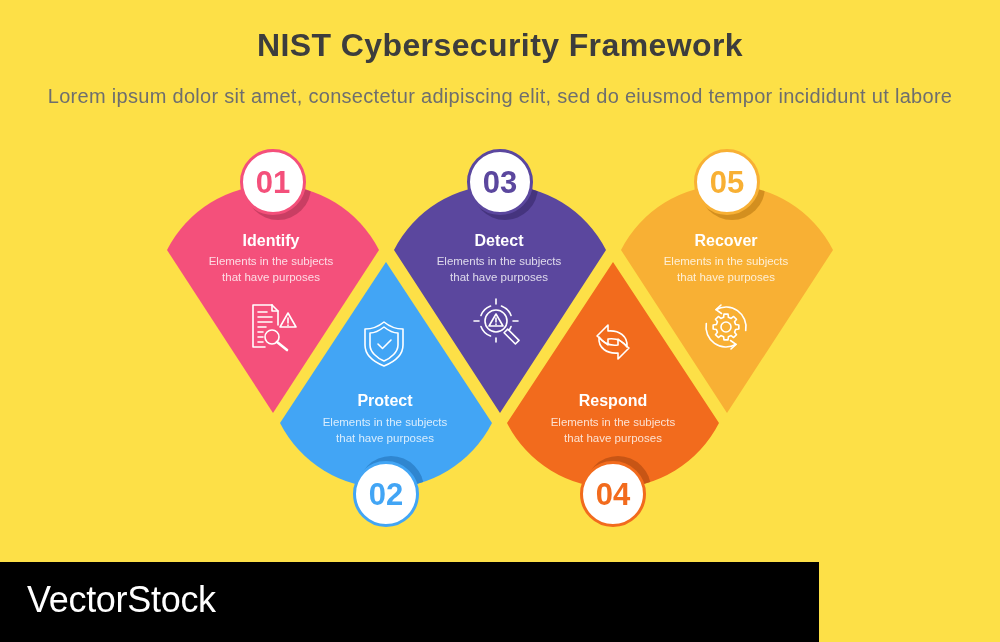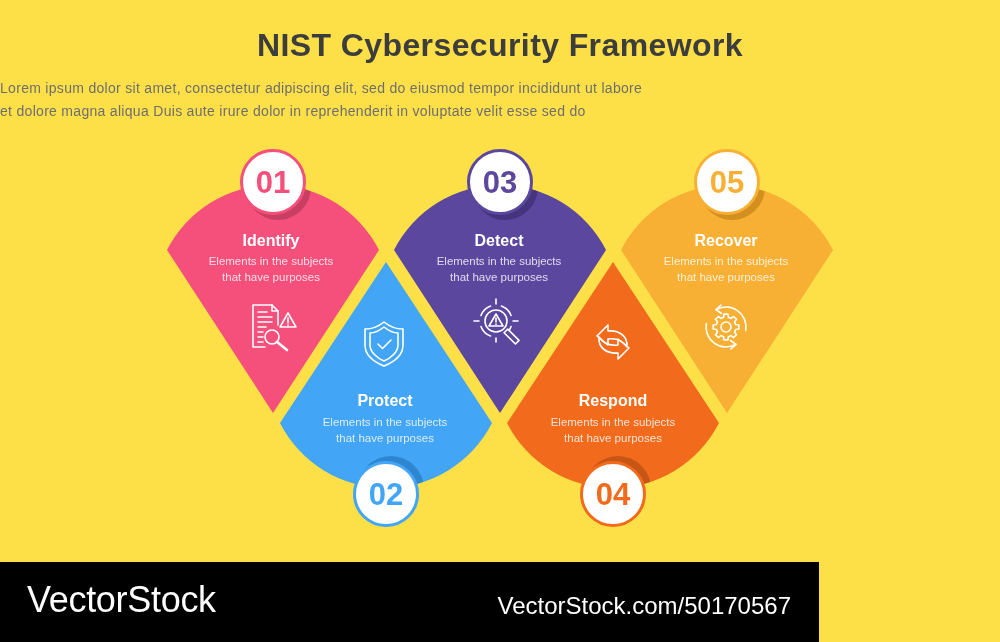--- a/index.html
+++ b/index.html
@@ -3,22 +3,22 @@
   <meta charset="utf-8">
   <style>
     html, body { margin: 0; padding: 0; background: #ffffff; }
     .page { position: relative; width: 1000px; height: 642px; overflow: hidden; background: #fde047; padding-left: 35px; }
     .title {
       position: absolute; left: 0; top: 29px; width: 1000px; text-align: center;
       font-family: "Liberation Sans", sans-serif; font-weight: bold; font-size: 32px;
       line-height: 32px; letter-spacing: 0.4px; color: #3d3d3d; white-space: nowrap;
     }
     .subtitle {
-      position: absolute; left: 0; top: 77px; width: 1000px; text-align: left;
-      font-family: "Liberation Sans", sans-serif; font-size: 14px; line-height: 23px;
+      position: absolute; left: 0; top: 85px; width: 1000px; text-align: center;
+      font-family: "Liberation Sans", sans-serif; font-size: 20px; line-height: 23px;
       letter-spacing: 0.3px; color: #6e6e6e;
     }
     .subtitle .line { display: block; white-space: nowrap; }
     .diagram { position: absolute; left: 0; top: 0; }
     .num { font-family: "Liberation Sans", sans-serif; font-weight: bold; font-size: 31px; text-anchor: middle; }
     .step-title { font-family: "Liberation Sans", sans-serif; font-weight: bold; font-size: 16px; fill: #ffffff; text-anchor: middle; }
     .step-desc { font-family: "Liberation Sans", sans-serif; font-size: 11.5px; fill: #ffffff; fill-opacity: 0.8; text-anchor: middle; }
     .icon { stroke: #ffffff; fill: none; stroke-width: 1.6; stroke-linejoin: round; stroke-linecap: round; }
     .footer { position: absolute; left: 0; top: 562px; width: 819px; height: 80px; background: #000000; }
     .footer-brand {
@@ -31,21 +31,20 @@
     }
   </style>
 </head>
 <body>
 
 <div class="page">
 
   <div class="title">NIST Cybersecurity Framework</div>
   <div class="subtitle">
     <span class="line">Lorem ipsum dolor sit amet, consectetur adipiscing elit, sed do eiusmod tempor incididunt ut labore</span>
-    <span class="line">et dolore magna aliqua Duis aute irure dolor in reprehenderit in voluptate velit esse sed do</span>
   </div>
 
   <svg class="diagram" width="1000" height="562" viewBox="0 0 1000 562">
     <defs>
       <clipPath id="clip-01">
           <path d="M167,250 A119,119 0 0 1 379,250 L273,413 Z"></path>
         </clipPath>
       <clipPath id="clip-02">
           <path d="M386,262 L492,423 A119,119 0 0 1 280,423 Z"></path>
         </clipPath>
@@ -144,16 +143,15 @@
         <path d="M-10,-17.3 A20,20 0 0 1 19.7,3.5"></path>
         <path d="M-5,-22 L-10,-17.3 L-4.5,-13.5"></path>
         <path d="M-19.7,-3.5 A20,20 0 0 0 10,17.3"></path>
         <path d="M4.5,13.5 L10,17.3 L5,22"></path>
       </g>
     </g>
   </svg>
 
   <div class="footer">
     <div class="footer-brand">VectorStock</div>
-    <div class="footer-url">VectorStock.com/50170567</div>
   </div>
 
 </div>
 
 </body></html>

